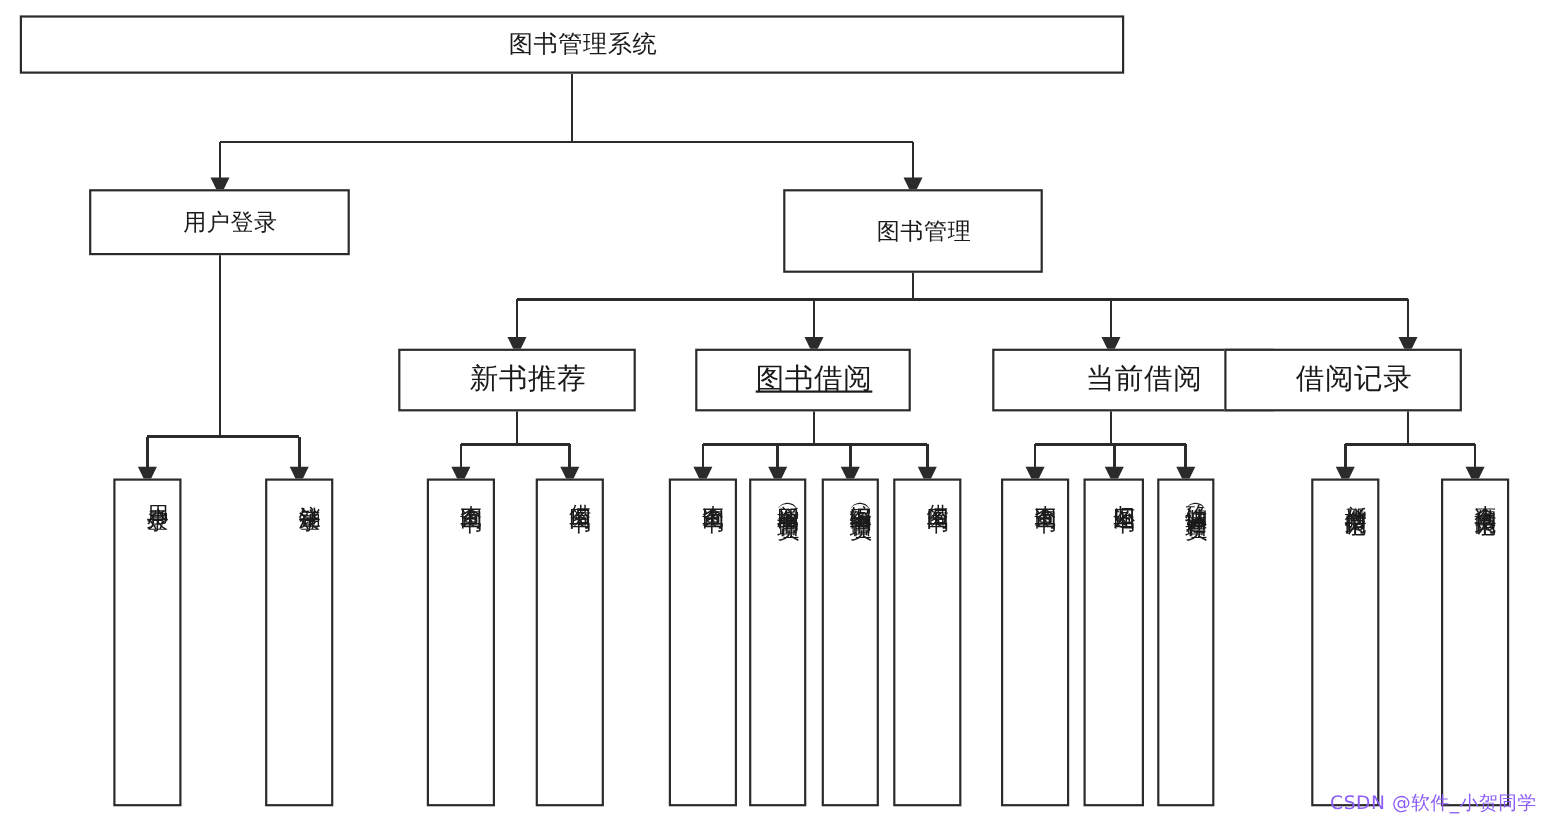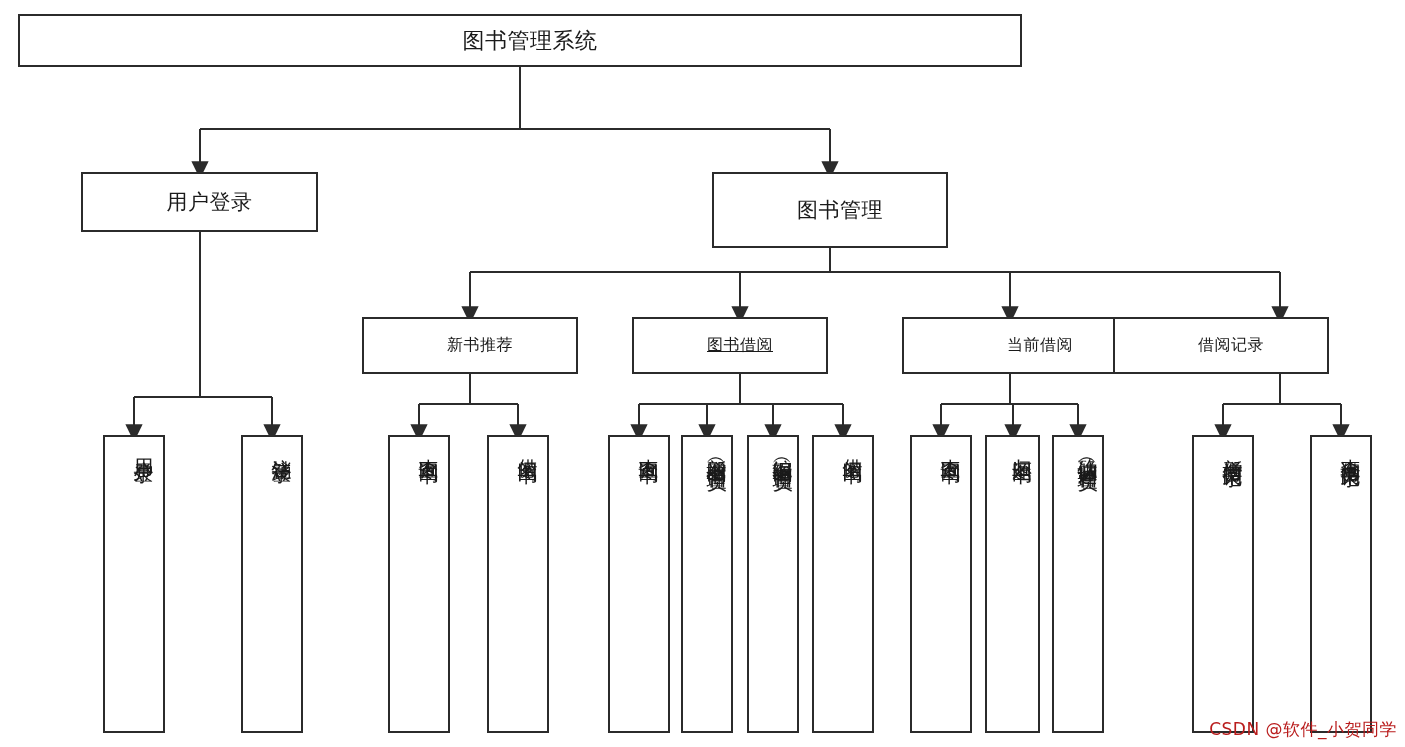--- a/index.html
+++ b/index.html
@@ -51,27 +51,27 @@
   .node-box.vertical .node-label {
     writing-mode: vertical-rl;
     text-orientation: upright;
     font-size: 20px;
     letter-spacing: 2px;
     line-height: 1;
     white-space: nowrap;
   }
   .node-box.lvl1 .node-label { font-size: 22px; }
   .node-box.lvl2 .node-label { font-size: 21px; }
-  .node-box.lvl3 .node-label { font-size: 16px; text-align: right; }
+  .node-box.lvl3 .node-label { font-size: 26px; text-align: right; }
   .watermark {
     position: absolute;
     right: 8px;
     bottom: 6px;
     font-size: 17px;
-    color: #b91c1c;
+    color: #8b5cf6;
     white-space: nowrap;
     letter-spacing: 0.5px;
     pointer-events: none;
   }
 </style>
 </head>
 <body>
 
 <div id="diagram-root">
   <svg class="tree-canvas" viewBox="0 0 1405 747" preserveAspectRatio="none" aria-hidden="true">

